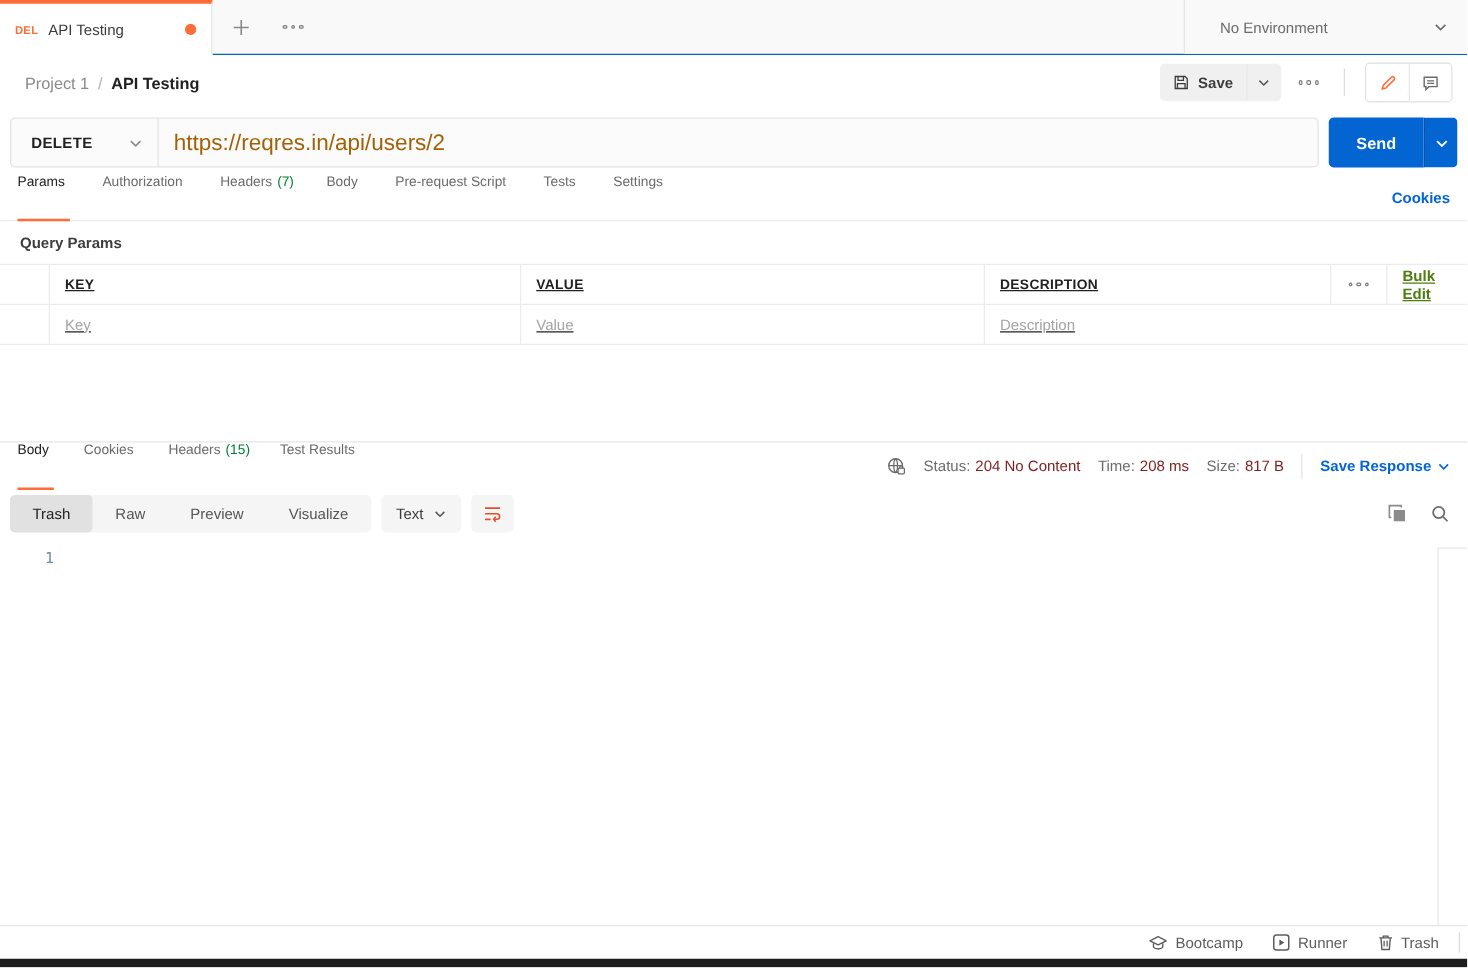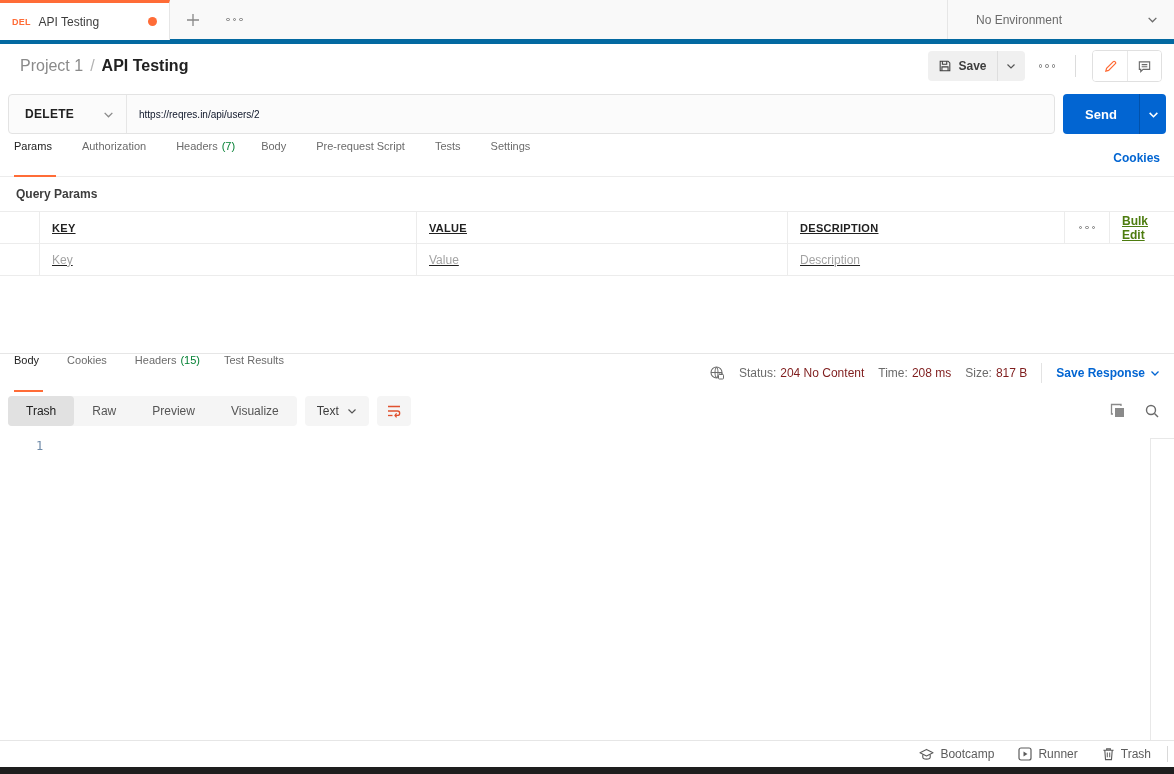--- a/index.html
+++ b/index.html
@@ -1,55 +1,55 @@
 <!DOCTYPE html>
 <html><head>
 <meta charset="utf-8">
 <style>
   * { box-sizing: border-box; margin: 0; padding: 0; }
   html,body { background:#ffffff; }
   body { font-family: "Liberation Sans", sans-serif; color:#212121; }
   .app { width:1174px; height:774px; display:flex; flex-direction:column; overflow:hidden; background:#fff; position:relative; }
 
   
-  .tabstrip { height:44px; display:flex; align-items:stretch; background:#f9f9f9; border-bottom:5px solid #0369a1; flex:none; }
+  .tabstrip { height:44px; display:flex; align-items:stretch; background:#f9f9f9; border-bottom:1px solid #0369a1; flex:none; }
   .tab-active { width:170px; background:#fff; border-top:3px solid #ff6c37; border-right:1px solid #e6e6e6; display:flex; align-items:center; padding:0 12px; gap:8px; margin-bottom:-1px; }
   .tab-method { color:#ff6c37; font-size:9px; font-weight:bold; letter-spacing:.2px; }
   .tab-title { font-size:12px; color:#3d3d3d; flex:1; }
   .unsaved-dot { width:9px; height:9px; border-radius:50%; background:#ff6c37; flex:none; }
   .tab-plus { width:46px; display:flex; align-items:center; justify-content:center; color:#888; cursor:pointer; }
   .tabstrip-more { display:flex; align-items:center; padding:0 6px; }
   .env-area { margin-left:auto; width:227px; border-left:1px solid #e6e6e6; display:flex; align-items:center; padding:0 16px 0 28px; background:#f9f9f9; }
   .env-label { font-size:12px; color:#6b6b6b; flex:1; }
 
   
   .dots { display:inline-flex; gap:3px; align-items:center; cursor:pointer; padding:4px; }
   .dots i { width:3.5px; height:3.5px; border:1px solid #7c7c7c; border-radius:50%; display:block; }
 
   
   .crumbrow { height:44px; display:flex; align-items:center; padding:0 12px 0 20px; background:#fff; flex:none; }
-  .crumb { display:flex; align-items:flex-end; gap:7px; font-size:16px; }
+  .crumb { display:flex; align-items:flex-end; gap:7px; font-size:13px; }
   .crumb-project { color:#8a8a8a; }
   .crumb-sep { color:#b3b3b3; }
   .crumb-current { color:#212121; font-weight:600; }
   .crumb-right { margin-left:auto; display:flex; align-items:center; gap:10px; }
   .save-group { display:flex; }
   .btn-gray { background:#f0f0f0; border:none; border-radius:4px 0 0 4px; height:30px; display:flex; align-items:center; gap:6px; padding:0 10px; font-size:12px; font-weight:600; color:#3d3d3d; cursor:pointer; font-family:inherit; }
   .btn-gray-chev { background:#f0f0f0; border:none; border-left:1px solid #dedede; border-radius:0 4px 4px 0; height:30px; width:28px; display:flex; align-items:center; justify-content:center; cursor:pointer; }
   .vsep { width:1px; height:22px; background:#dcdcdc; margin:0 6px; }
   .icon-pair { display:flex; border:1px solid #e0e0e0; border-radius:4px; overflow:hidden; }
   .icon-pair button { width:34px; height:30px; border:none; background:#fff; display:flex; align-items:center; justify-content:center; cursor:pointer; }
   .icon-pair button + button { border-left:1px solid #e8e8e8; }
 
   
   .reqrow { height:52px; display:flex; align-items:center; padding:0 8px; gap:8px; flex:none; }
   .urlbar { flex:1; height:40px; display:flex; align-items:center; background:#fbfbfb; border:1px solid #e3e3e3; border-radius:4px; }
   .method { width:118px; height:100%; display:flex; align-items:center; justify-content:space-between; padding:0 12px 0 16px; border-right:1px solid #e6e6e6; cursor:pointer; }
   .method-label { font-size:12px; font-weight:700; color:#212121; letter-spacing:.3px; }
-  .url-text { flex:1; font-size:10px; color:#0f172a; padding:0 12px; cursor:text; }
+  .url-text { flex:1; font-size:18px; color:#a16207; padding:0 12px; cursor:text; }
   .send-group { display:flex; flex:none; }
   .send-btn { background:#0265d2; color:#fff; border:none; border-radius:4px 0 0 4px; height:40px; width:76px; font-size:13px; font-weight:700; cursor:pointer; font-family:inherit; }
   .send-chev { background:#0265d2; border:none; border-left:1px solid rgba(0,0,0,.18); border-radius:0 4px 4px 0; width:27px; height:40px; display:flex; align-items:center; justify-content:center; cursor:pointer; }
 
   
   .reqtabs { height:37px; display:flex; align-items:stretch; gap:26px; padding:0 14px; border-bottom:1px solid #ececec; flex:none; }
   .rtab { display:flex; gap:4px; font-size:11px; color:#6b6b6b; cursor:pointer; position:relative; }
   .rtab .cnt { color:#007f31; }
   .rtab.active { color:#212121; }
   .rtab.active::after { content:""; position:absolute; left:0; right:0; bottom:-1px; height:2px; background:#ff6c37; }

